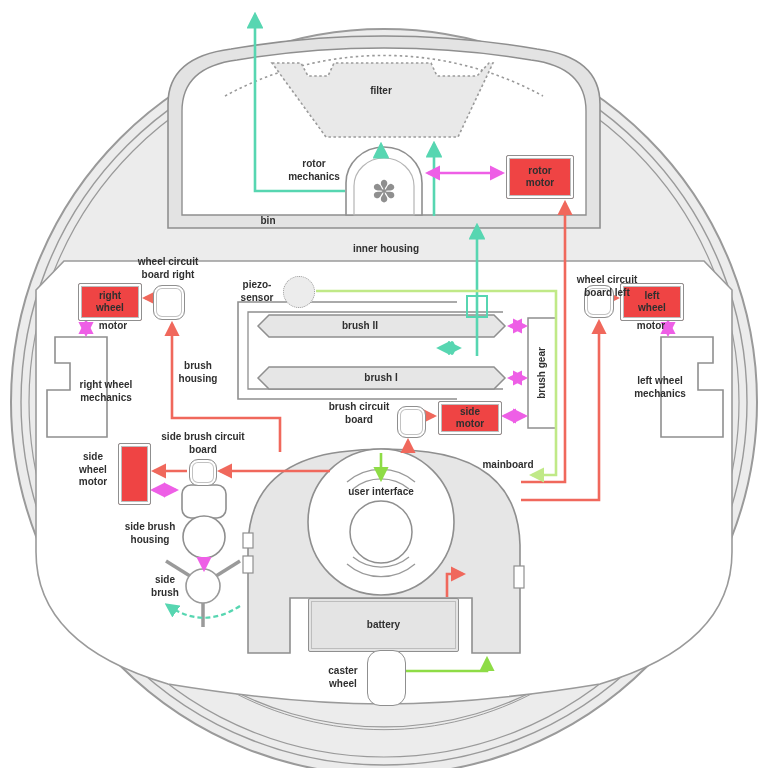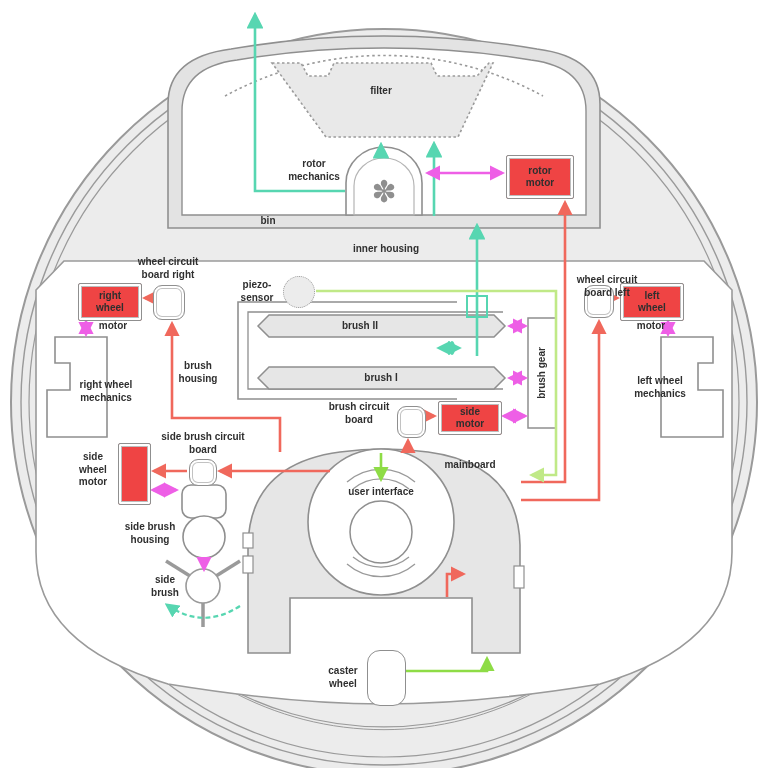--- a/index.html
+++ b/index.html
@@ -165,20 +165,23 @@
 
 <div class="box" style="left:620px;top:283px;width:62px;height:36px;">
   <span style="width:38px;">left wheel</span>
 </div>
 <div class="lbl" style="left:651px;top:326px;width:40px;">motor</div>
 
 <div class="box" style="left:438px;top:401px;width:62px;height:32px;">
   <span style="width:40px;">side motor</span>
 </div>
 
+<div class="box graybox" style="left:308px;top:598px;width:149px;height:52px;box-shadow:inset 0 0 0 2px #e4e4e4,inset 0 0 0 3px #bdbdbd;">
+  <span>battery</span>
+</div>
 
 <div class="cboard" style="left:153px;top:285px;width:30px;height:33px;"></div>
 <div class="cboard" style="left:584px;top:285px;width:28px;height:31px;"></div>
 <div class="cboard" style="left:397px;top:406px;width:27px;height:30px;"></div>
 <div class="cboard" style="left:189px;top:459px;width:26px;height:25px;"></div>
 
 <div class="piezo" style="left:283px;top:276px;width:30px;height:30px;"></div>
 <div class="caster" style="left:367px;top:650px;width:37px;height:54px;"></div>
 
 <div class="fan" style="left:384px;top:192px;">✽</div>
@@ -190,21 +193,21 @@
 <div class="lbl" style="left:168px;top:268px;width:84px;">wheel circuit board right</div>
 <div class="lbl" style="left:607px;top:262px;width:82px;margin-top:24px;">wheel circuit board left</div>
 <div class="lbl" style="left:257px;top:291px;width:46px;">piezo- sensor</div>
 <div class="lbl" style="left:106px;top:391px;width:82px;">right wheel mechanics</div>
 <div class="lbl" style="left:660px;top:387px;width:80px;">left wheel mechanics</div>
 <div class="lbl" style="left:198px;top:372px;width:56px;">brush housing</div>
 <div class="lbl" style="left:360px;top:326px;width:60px;">brush II</div>
 <div class="lbl" style="left:381px;top:378px;width:60px;">brush I</div>
 <div class="lbl vtext" style="left:542px;top:373px;">brush gear</div>
 <div class="lbl" style="left:359px;top:413px;width:86px;">brush circuit board</div>
-<div class="lbl" style="left:470px;top:465px;width:70px;">mainboard</div>
+<div class="lbl" style="left:508px;top:465px;width:70px;">mainboard</div>
 <div class="lbl" style="left:381px;top:492px;width:100px;">user interface</div>
 <div class="lbl" style="left:93px;top:470px;width:42px;">side wheel motor</div>
 <div class="lbl" style="left:203px;top:443px;width:92px;">side brush circuit board</div>
 <div class="lbl" style="left:150px;top:533px;width:56px;">side brush housing</div>
 <div class="lbl" style="left:150px;top:586px;width:42px;margin-left:15px;">side brush</div>
 <div class="lbl" style="left:343px;top:677px;width:48px;">caster wheel</div>
 
 <div class="box" style="left:118px;top:443px;width:31px;height:60px;"></div>
 
 </div>

